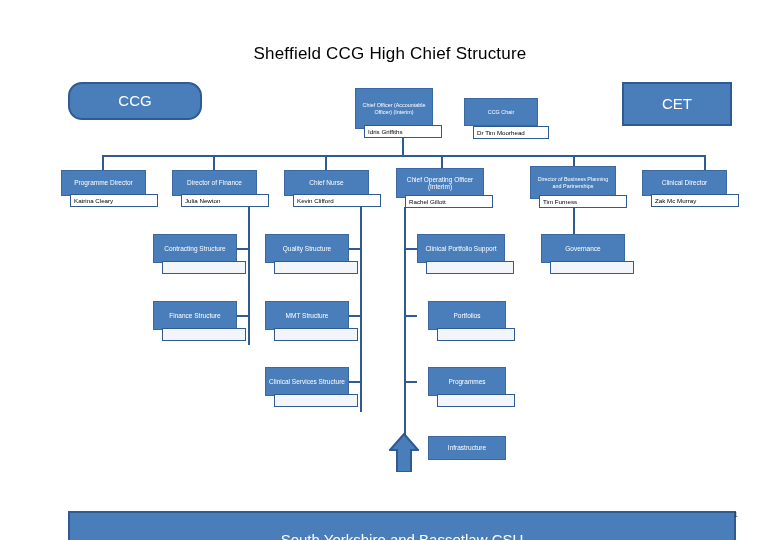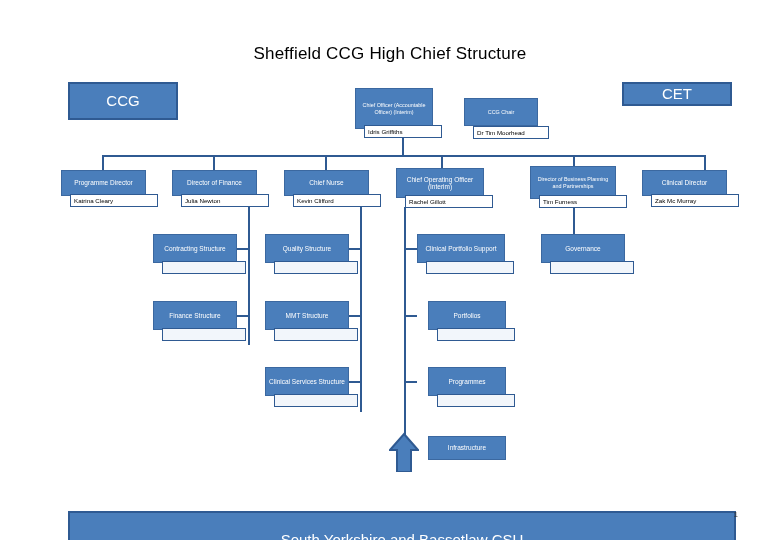--- a/index.html
+++ b/index.html
@@ -118,25 +118,25 @@
     color: #333333;
   }
 </style>
 </head>
 <body>
 
 <div id="stage">
 
   <div id="page-title">Sheffield CCG High Chief Structure</div>
 
-  <div class="node big" style="left:68px; top:82px; width:110px; height:38px;">
+  <div class="node big" style="left:68px; top:82px; width:134px; height:38px;border-radius:14px;">
     <span>CCG</span>
   </div>
 
-  <div class="node big" style="left:622px; top:82px; width:110px; height:24px;">
+  <div class="node big" style="left:622px; top:82px; width:110px; height:44px;">
     <span>CET</span>
   </div>
 
   <div class="node tiny" style="left:355px; top:88px; width:78px; height:41px;">
     <span>Chief Officer (Accountable Officer) (Interim)</span>
   </div>
   <div class="plate" style="left:364px; top:125px; width:78px; height:13px;">
     <span>Idris Griffiths</span>
   </div>
 

